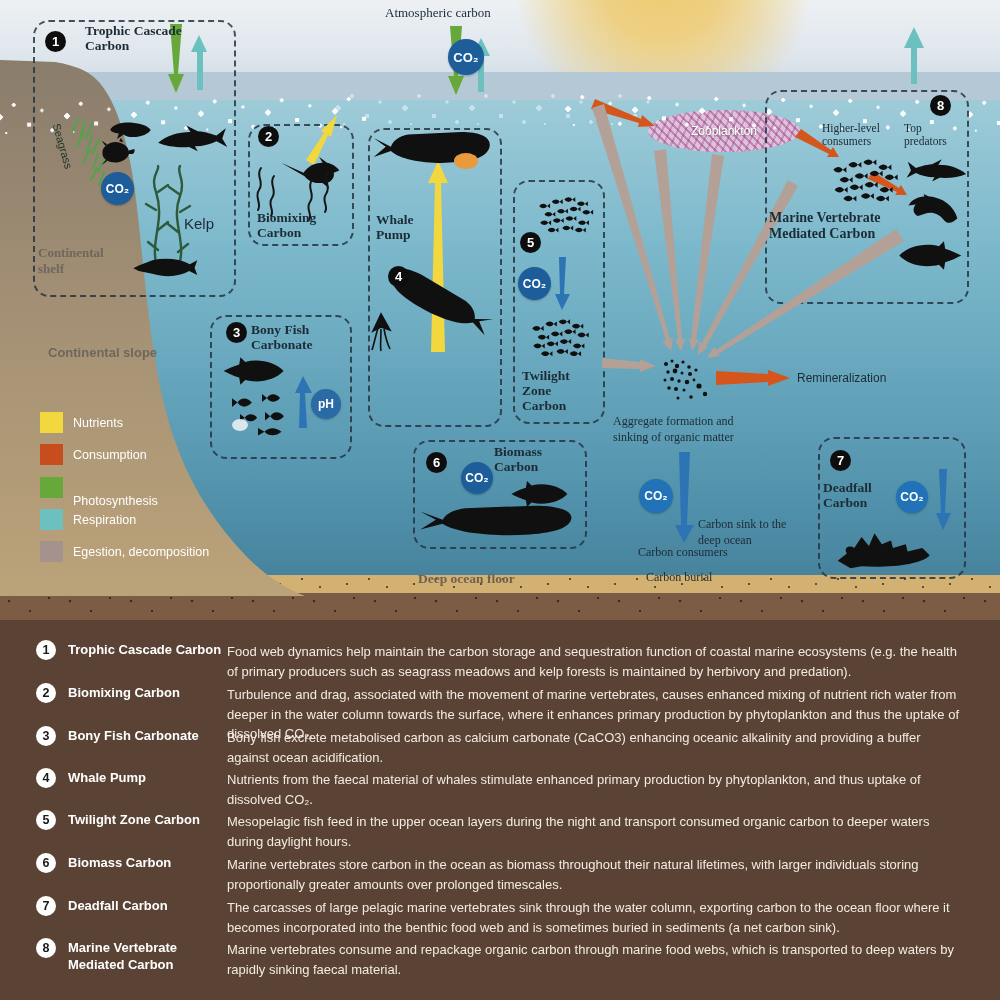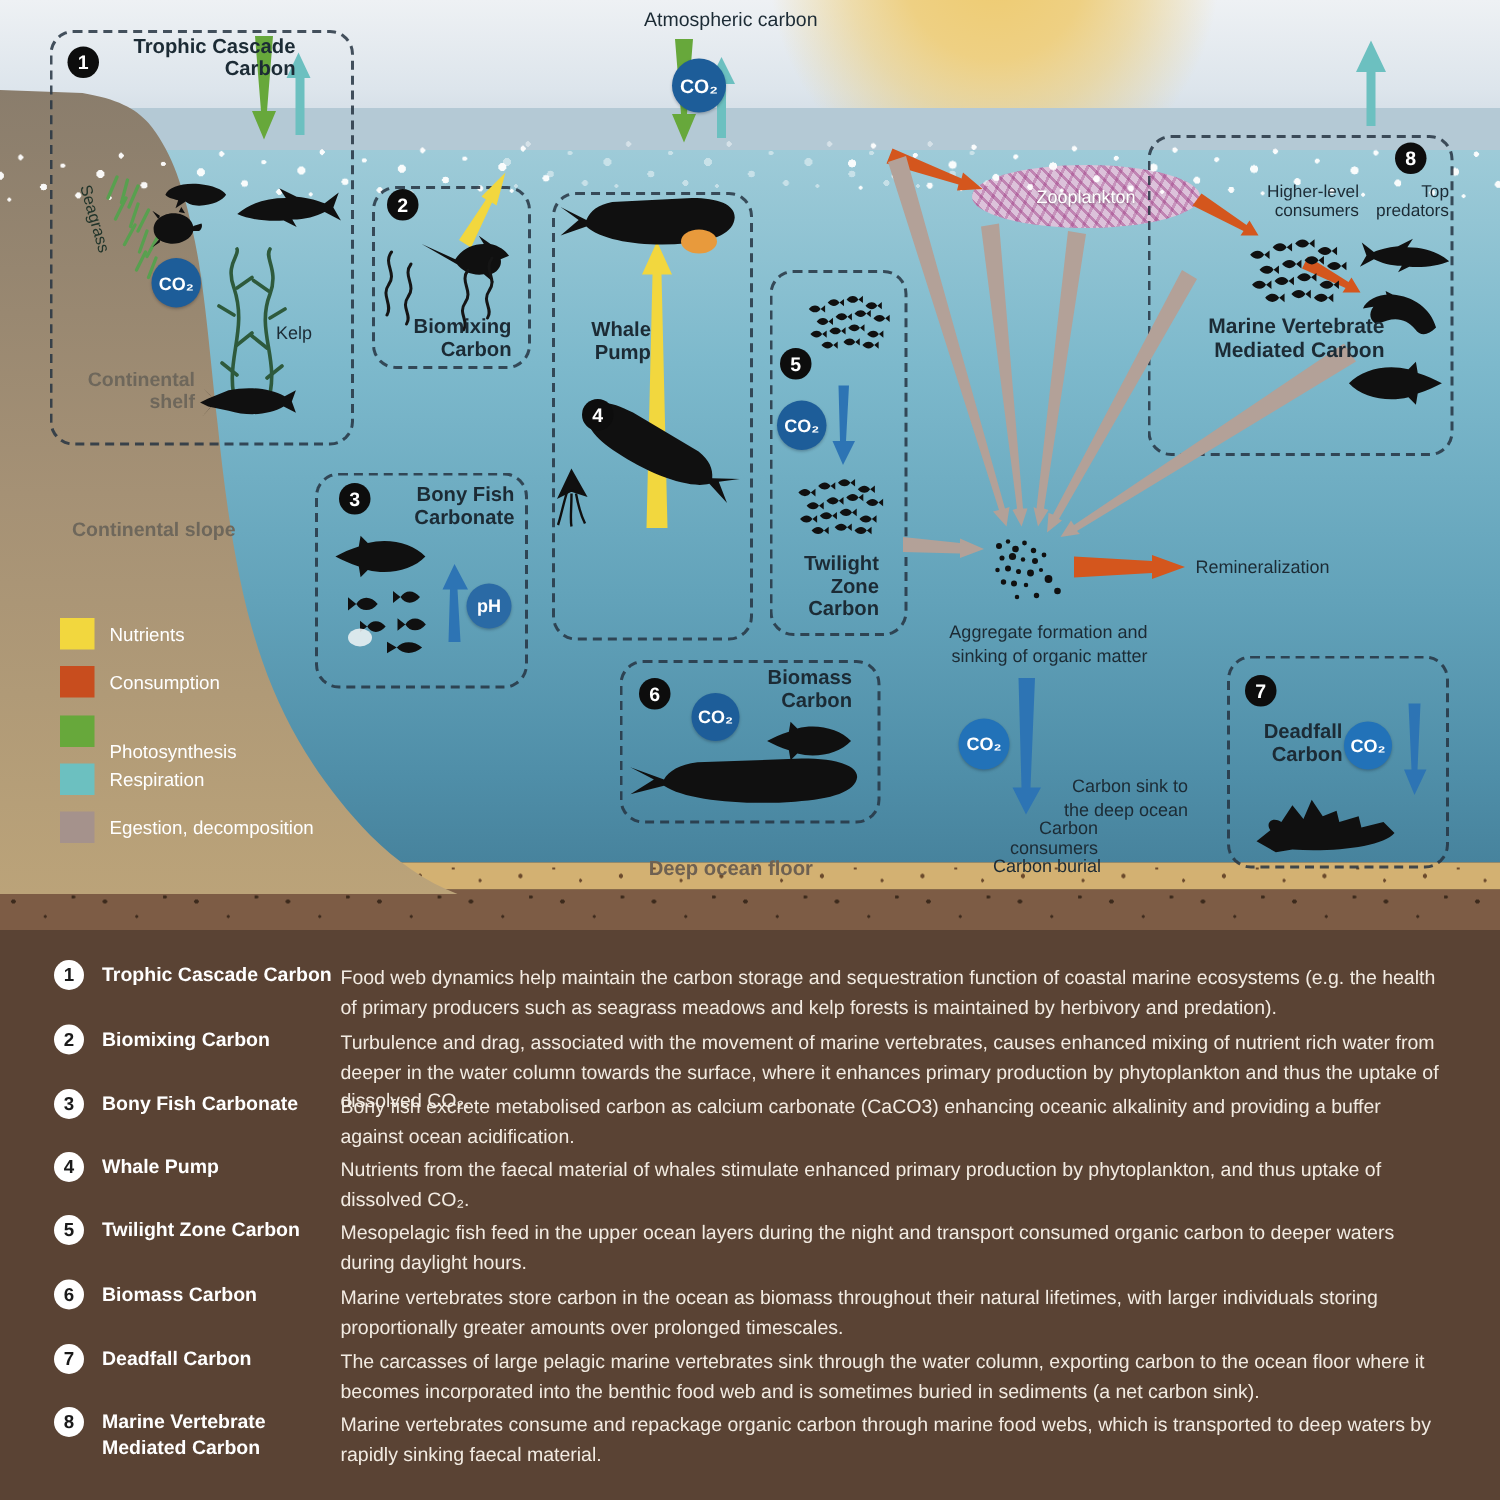--- a/index.html
+++ b/index.html
@@ -30,21 +30,21 @@
   .plankton{border-radius:50%;color:#fff;display:flex;align-items:center;justify-content:center;font-size:12.5px;text-shadow:0 1px 2px rgba(0,0,0,.35);}
   #phyto{left:288px;top:84px;width:318px;height:40px;background:#4e8c49;
     background-image:repeating-linear-gradient(60deg,rgba(23,77,36,.5) 0 3px,transparent 3px 8px),repeating-linear-gradient(-50deg,rgba(23,77,36,.38) 0 2px,transparent 2px 7px);}
   #zoo{left:648px;top:110px;width:152px;height:42px;background:#dcc2da;
     background-image:repeating-linear-gradient(45deg,rgba(150,40,120,.4) 0 2px,transparent 2px 6px),repeating-linear-gradient(-65deg,rgba(150,40,120,.3) 0 2px,transparent 2px 7px);font-size:12px;}
   .dashbox{border:2px dashed rgba(38,52,66,.85);border-radius:16px;}
   .badge{width:21px;height:21px;border-radius:50%;background:#0d0d0d;color:#fff;font-weight:bold;font-size:13px;display:flex;align-items:center;justify-content:center;}
   .co2{border-radius:50%;background:#1d5d99;color:#fff;font-weight:bold;display:flex;align-items:center;justify-content:center;box-shadow:0 1px 2px rgba(0,0,20,.25);}
   .lbl{color:#1c2b35;line-height:1.12;}
   .bold{font-weight:bold;}
-  .ctr{text-align:right;}
+  .ctr{text-align:left;font-family:Liberation Serif, serif;}
   .legend-swatch{width:23px;height:21px;}
   .legend-label{color:#fff;font-size:12.5px;}
   svg{display:block;}
   
   #panel{position:absolute;left:0;top:620px;width:1000px;height:380px;background:#5a4334;}
   .row{position:absolute;left:0;width:1000px;}
   .row .wbadge{position:absolute;left:36px;top:0;width:20px;height:20px;border-radius:50%;background:#fff;color:#1a1a1a;font-weight:bold;font-size:12.5px;display:flex;align-items:center;justify-content:center;}
   .row .rlabel{position:absolute;left:68px;top:2px;width:155px;color:#fff;font-weight:bold;font-size:13px;line-height:1.3;}
   .row .rtext{position:absolute;left:227px;top:2px;width:735px;color:#f2ebe2;font-size:13px;line-height:1.5;}
 </style>
@@ -263,21 +263,21 @@
   <div class="abs lbl bold ctr" style="left:257px;top:210px;width:84px;font-size:13.5px;">Biomixing Carbon</div>
   <div class="abs lbl bold ctr" style="left:251px;top:322px;width:92px;font-size:13.5px;">Bony Fish Carbonate</div>
   <div class="abs lbl bold ctr" style="left:376px;top:212px;width:58px;font-size:13.5px;">Whale Pump</div>
   <div class="abs lbl bold ctr" style="left:522px;top:368px;width:64px;font-size:13.5px;">Twilight Zone Carbon</div>
   <div class="abs lbl bold ctr" style="left:494px;top:444px;width:74px;font-size:13.5px;">Biomass Carbon</div>
   <div class="abs lbl bold ctr" style="left:823px;top:480px;width:72px;font-size:13.5px;">Deadfall Carbon</div>
   <div class="abs lbl bold ctr" style="left:769px;top:210px;width:154px;font-size:14px;">Marine Vertebrate Mediated Carbon</div>
   <div class="abs lbl ctr" style="left:822px;top:122px;width:84px;font-size:11.5px;">Higher-level consumers</div>
   <div class="abs lbl ctr" style="left:904px;top:122px;width:62px;font-size:11.5px;">Top predators</div>
   <div class="abs lbl" style="left:62px;top:122px;font-size:11px;transform:rotate(74deg);transform-origin:left top;color:#21342a;">Seagrass</div>
-  <div class="abs lbl" style="left:184px;top:216px;font-size:12px;">Kelp</div>
+  <div class="abs lbl" style="left:184px;top:216px;font-size:15px;">Kelp</div>
   <div class="abs ctr" style="left:38px;top:245px;width:92px;font-size:13px;color:#6e675b;font-weight:bold;">Continental shelf</div>
   <div class="abs" style="left:48px;top:345px;font-size:13px;color:#6e675b;font-weight:bold;">Continental slope</div>
   <div class="abs lbl" style="left:797px;top:372px;font-size:12px;">Remineralization</div>
   <div class="abs lbl ctr" style="left:613px;top:413px;width:152px;font-size:12px;line-height:1.35;">Aggregate formation and sinking of organic matter</div>
   <div class="abs lbl ctr" style="left:698px;top:480px;width:94px;font-size:12px;line-height:1.35;margin-top:36px;">Carbon sink to the deep ocean</div>
   <div class="abs lbl ctr" style="left:638px;top:546px;width:94px;font-size:12px;">Carbon consumers</div>
   <div class="abs lbl ctr" style="left:646px;top:571px;width:88px;font-size:12px;">Carbon burial</div>
   <div class="abs ctr" style="left:418px;top:571px;width:124px;font-size:13.5px;font-weight:bold;color:#6e6152;">Deep ocean floor</div>
 
   <div class="abs badge" style="left:45px;top:31px;">1</div>

